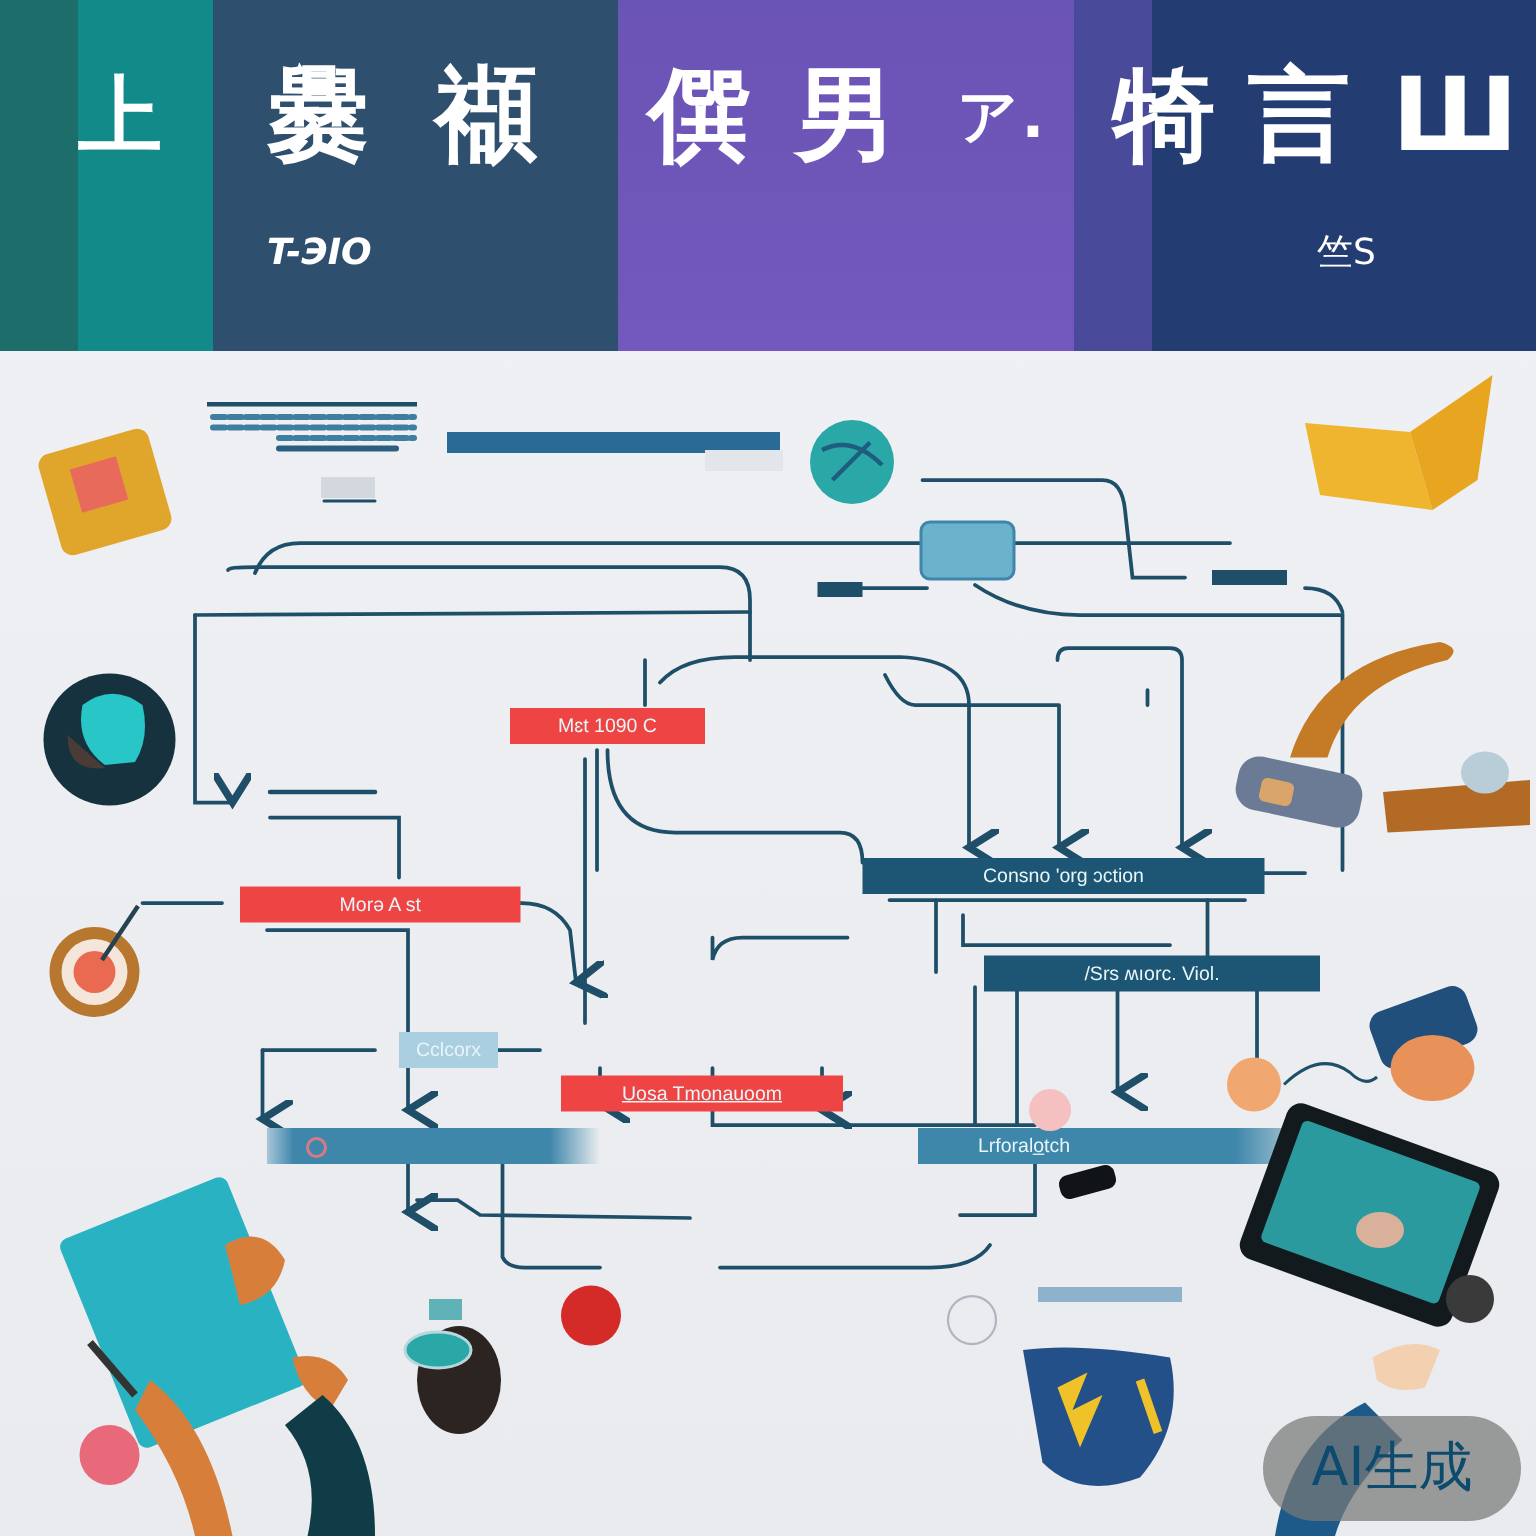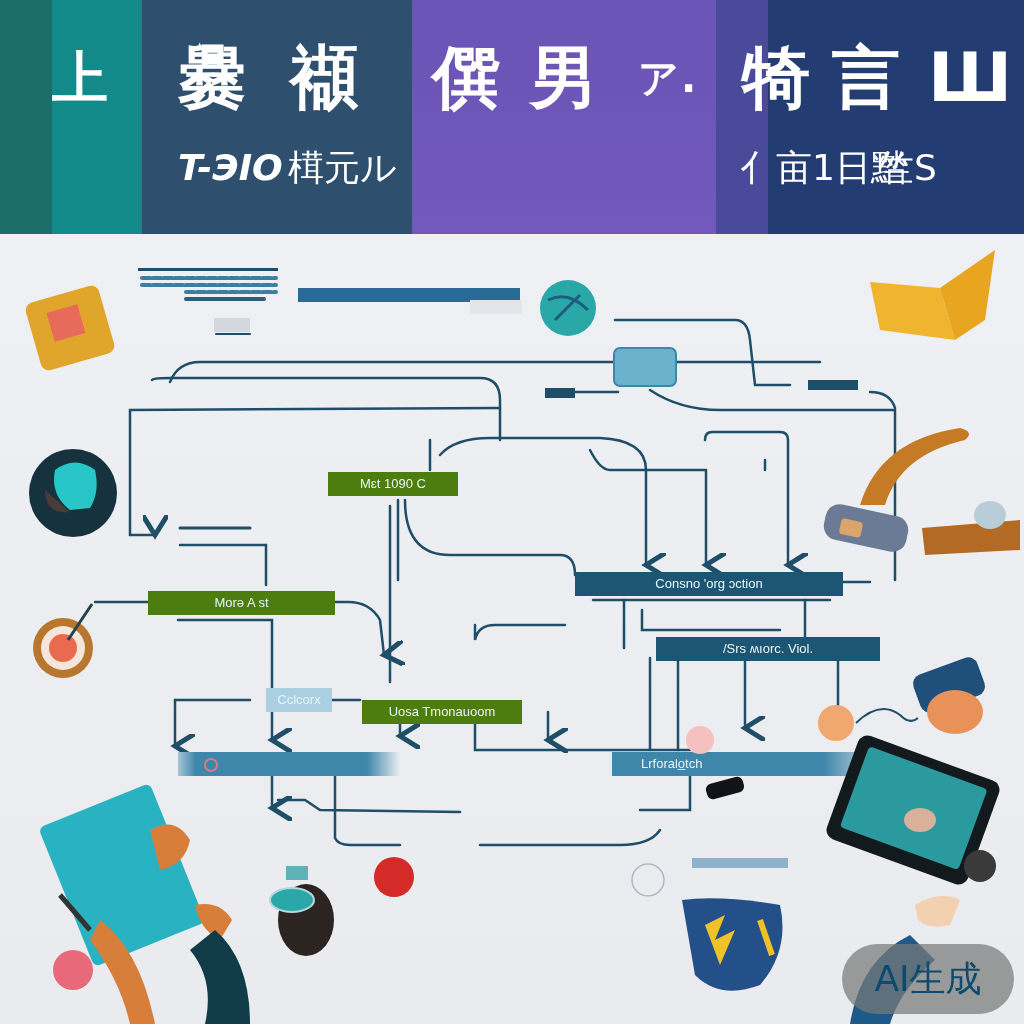--- a/index.html
+++ b/index.html
@@ -2,25 +2,25 @@
 <html><head>
 <meta charset="utf-8">
 <style>
   html,body{margin:0;padding:0;}
   body{width:1024px;height:1024px;position:relative;overflow:hidden;background:#eceef1;font-family:"Liberation Sans",sans-serif;}
   .banner{position:absolute;left:0;top:0;width:1024px;height:234px;overflow:hidden;}
   .band{position:absolute;top:0;height:234px;}
   .title-row{position:absolute;top:38px;left:0;width:1024px;height:80px;}
   .tword{position:absolute;top:0;color:#fff;font-size:68px;font-weight:bold;line-height:80px;letter-spacing:2px;font-family:"DejaVu Sans",sans-serif;}
   .sub-row{position:absolute;top:146px;left:0;width:1024px;height:44px;}
-  .sword{position:absolute;top:0;color:#fff;font-size:36px;line-height:44px;font-family:"DejaVu Sans",sans-serif;}
+  .sword{position:absolute;top:0;color:#fff;font-size:24px;line-height:44px;font-family:"DejaVu Sans",sans-serif;}
   .canvas{position:absolute;left:0;top:234px;width:1024px;height:790px;background:linear-gradient(180deg,#eef0f3 0%,#e9ebee 100%);}
   svg.lines{position:absolute;left:0;top:0;width:1024px;height:1024px;}
   .node{position:absolute;height:24px;color:#e8f6f8;font-size:13px;line-height:24px;text-align:center;font-family:"Liberation Sans",sans-serif;}
-  .teal{background:#4d7c0f;}
+  .teal{background:#ef4444;margin-left:12px;}
   .navy{background:#1d5674;}
   .steel{background:#3e86aa;}
   .pale{background:#a9cfe0;color:#e9f4f8;}
   .illus{position:absolute;}
   .badge{position:absolute;left:842px;top:944px;width:172px;height:70px;border-radius:35px;background:rgba(120,120,120,0.72);color:#0c4a6e;font-size:36px;line-height:70px;text-align:center;font-family:"DejaVu Sans",sans-serif;}
 </style>
 </head>
 <body>
 
 <div class="banner">
@@ -37,22 +37,20 @@
     <span class="tword" style="left:290px;">襭</span>
     <span class="tword" style="left:432px;">僎</span>
     <span class="tword" style="left:530px;">男</span>
     <span class="tword" style="left:638px;font-size:40px;">ア.</span>
     <span class="tword" style="left:742px;">犄</span>
     <span class="tword" style="left:832px;">言</span>
     <span class="tword" style="left:928px;">Ш</span>
   </div>
   <div class="sub-row">
     <span class="sword" style="left:178px;font-weight:bold;font-style:italic;">T-ЭIO</span>
-    <span class="sword" style="left:288px;">榵元ル</span>
-    <span class="sword" style="left:740px;">亻亩1日䵬</span>
     <span class="sword" style="left:878px;">竺S</span>
   </div>
 </div>
 
 <div class="canvas"></div>
 
 <svg class="lines" viewBox="0 0 1024 1024">
   <defs>
     <marker id="arr" markerWidth="10" markerHeight="10" refX="5" refY="8" orient="auto">
       <path d="M0,0 L5,8 L10,0" fill="none" stroke="#1f4f68" stroke-width="2"></path>
@@ -129,34 +127,34 @@
 
 <div class="node teal" style="left:328px;top:472px;width:130px;">
   <span>Mɛt 1090 C</span>
 </div>
 <div class="node teal" style="left:148px;top:591px;width:187px;">
   <span>Morǝ A st</span>
 </div>
 <div class="node pale" style="left:266px;top:688px;width:66px;">
   <span>Cclcorx</span>
 </div>
-<div class="node teal" style="left:362px;top:700px;width:160px;">
+<div class="node teal" style="left:362px;top:717px;width:188px;text-decoration:underline;">
   <span>Uosa Tmonauoom</span>
 </div>
 <div class="node navy" style="left:575px;top:572px;width:268px;">
   <span>Consno      'org ɔction</span>
 </div>
 <div class="node navy" style="left:656px;top:637px;width:224px;">
   <span>/Srs ʍıorc.    Viol.</span>
 </div>
 <div class="node steel" style="left:178px;top:752px;width:222px;background:linear-gradient(90deg,#a8c6d8 0%,#3e86aa 8%,#3e86aa 85%,rgba(62,134,170,0) 100%);">
   <span></span>
   <span style="position:absolute;left:26px;top:6px;width:10px;height:10px;border-radius:50%;border:2px solid #d67a86;"></span>
 </div>
-<div class="node steel" style="left:612px;top:752px;width:264px;text-align:left;padding-left:29px;box-sizing:border-box;background:linear-gradient(90deg,#3e86aa 0%,#3e86aa 80%,rgba(62,134,170,0.2) 100%);">
+<div class="node steel" style="left:612px;top:752px;width:264px;text-align:left;padding-left:40px;box-sizing:border-box;background:linear-gradient(90deg,#3e86aa 0%,#3e86aa 80%,rgba(62,134,170,0.2) 100%);">
   <span>Lrforalo̲tch</span>
 </div>
 
 <svg class="illus" style="left:0;top:0;" width="1024" height="1024" viewBox="0 0 1024 1024">
 
   <g>
     <rect x="32" y="293" width="76" height="70" rx="8" fill="#e0a62c" transform="rotate(-16 70 328)"></rect>
     <rect x="50" y="308" width="32" height="30" fill="#e86a5a" transform="rotate(-16 66 323)"></rect>
   </g>
 

